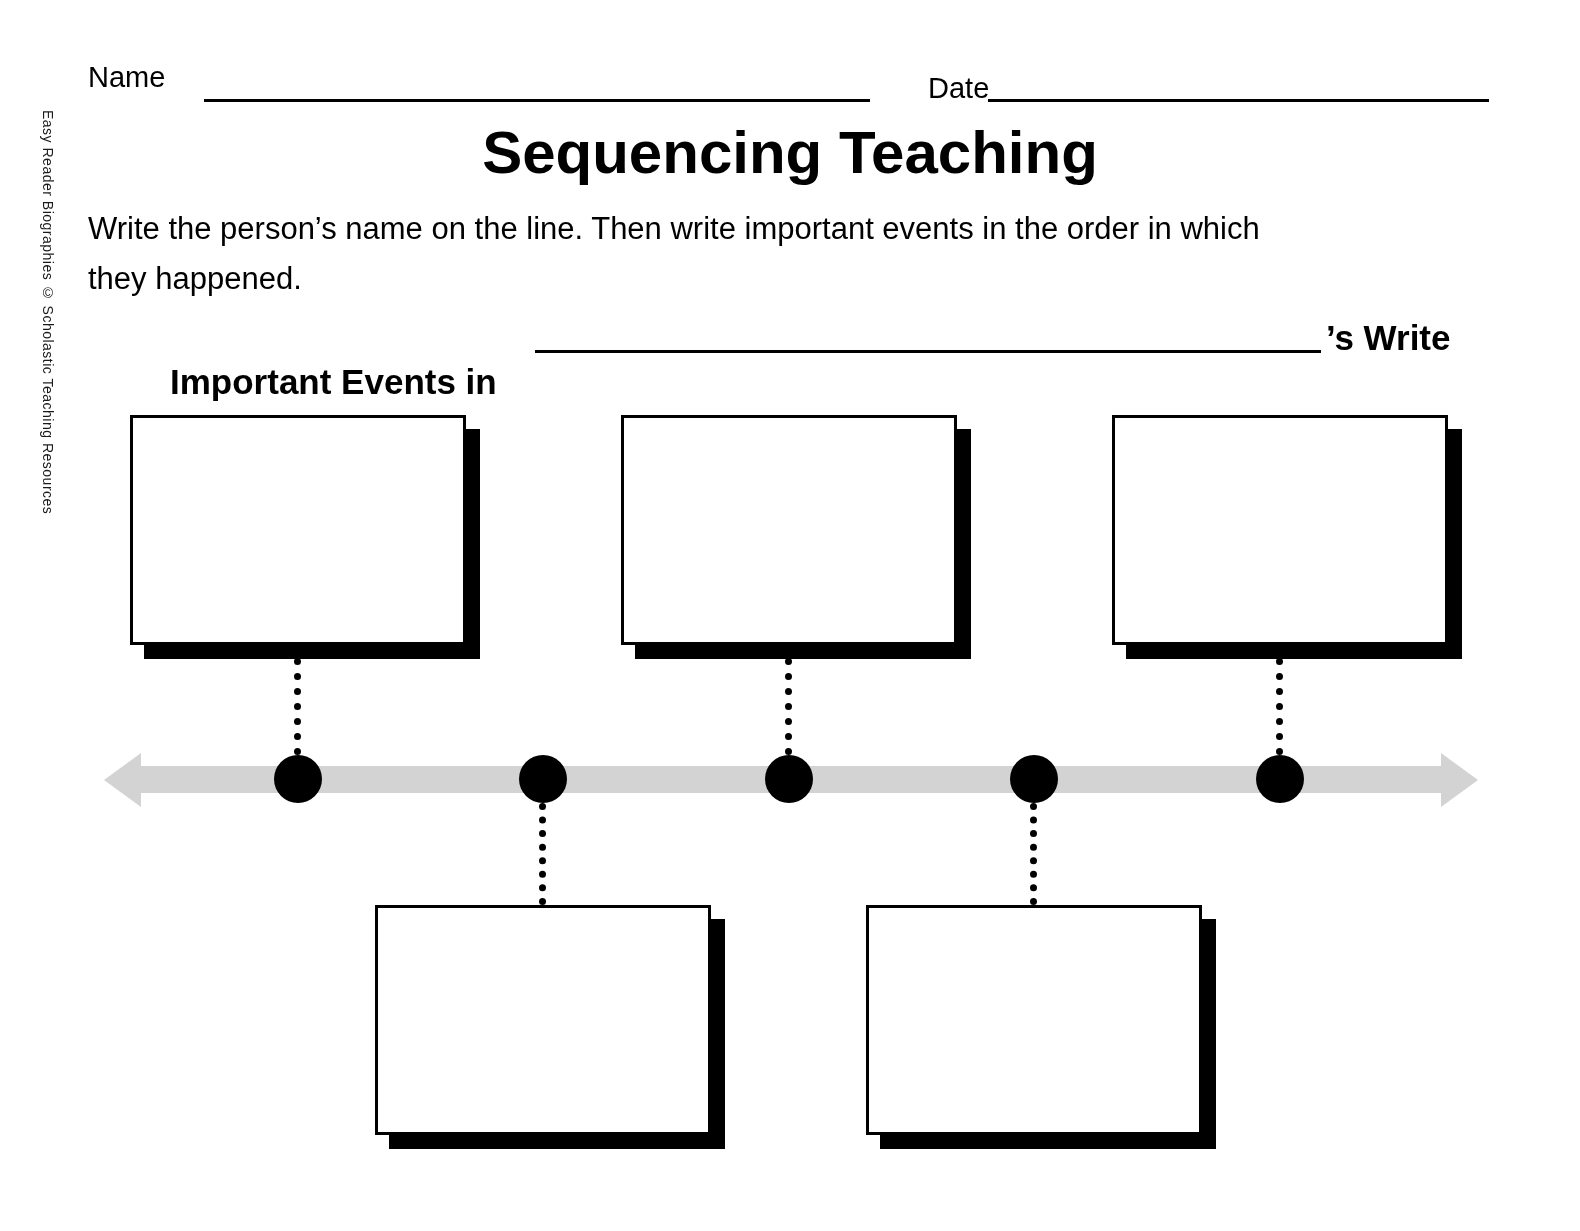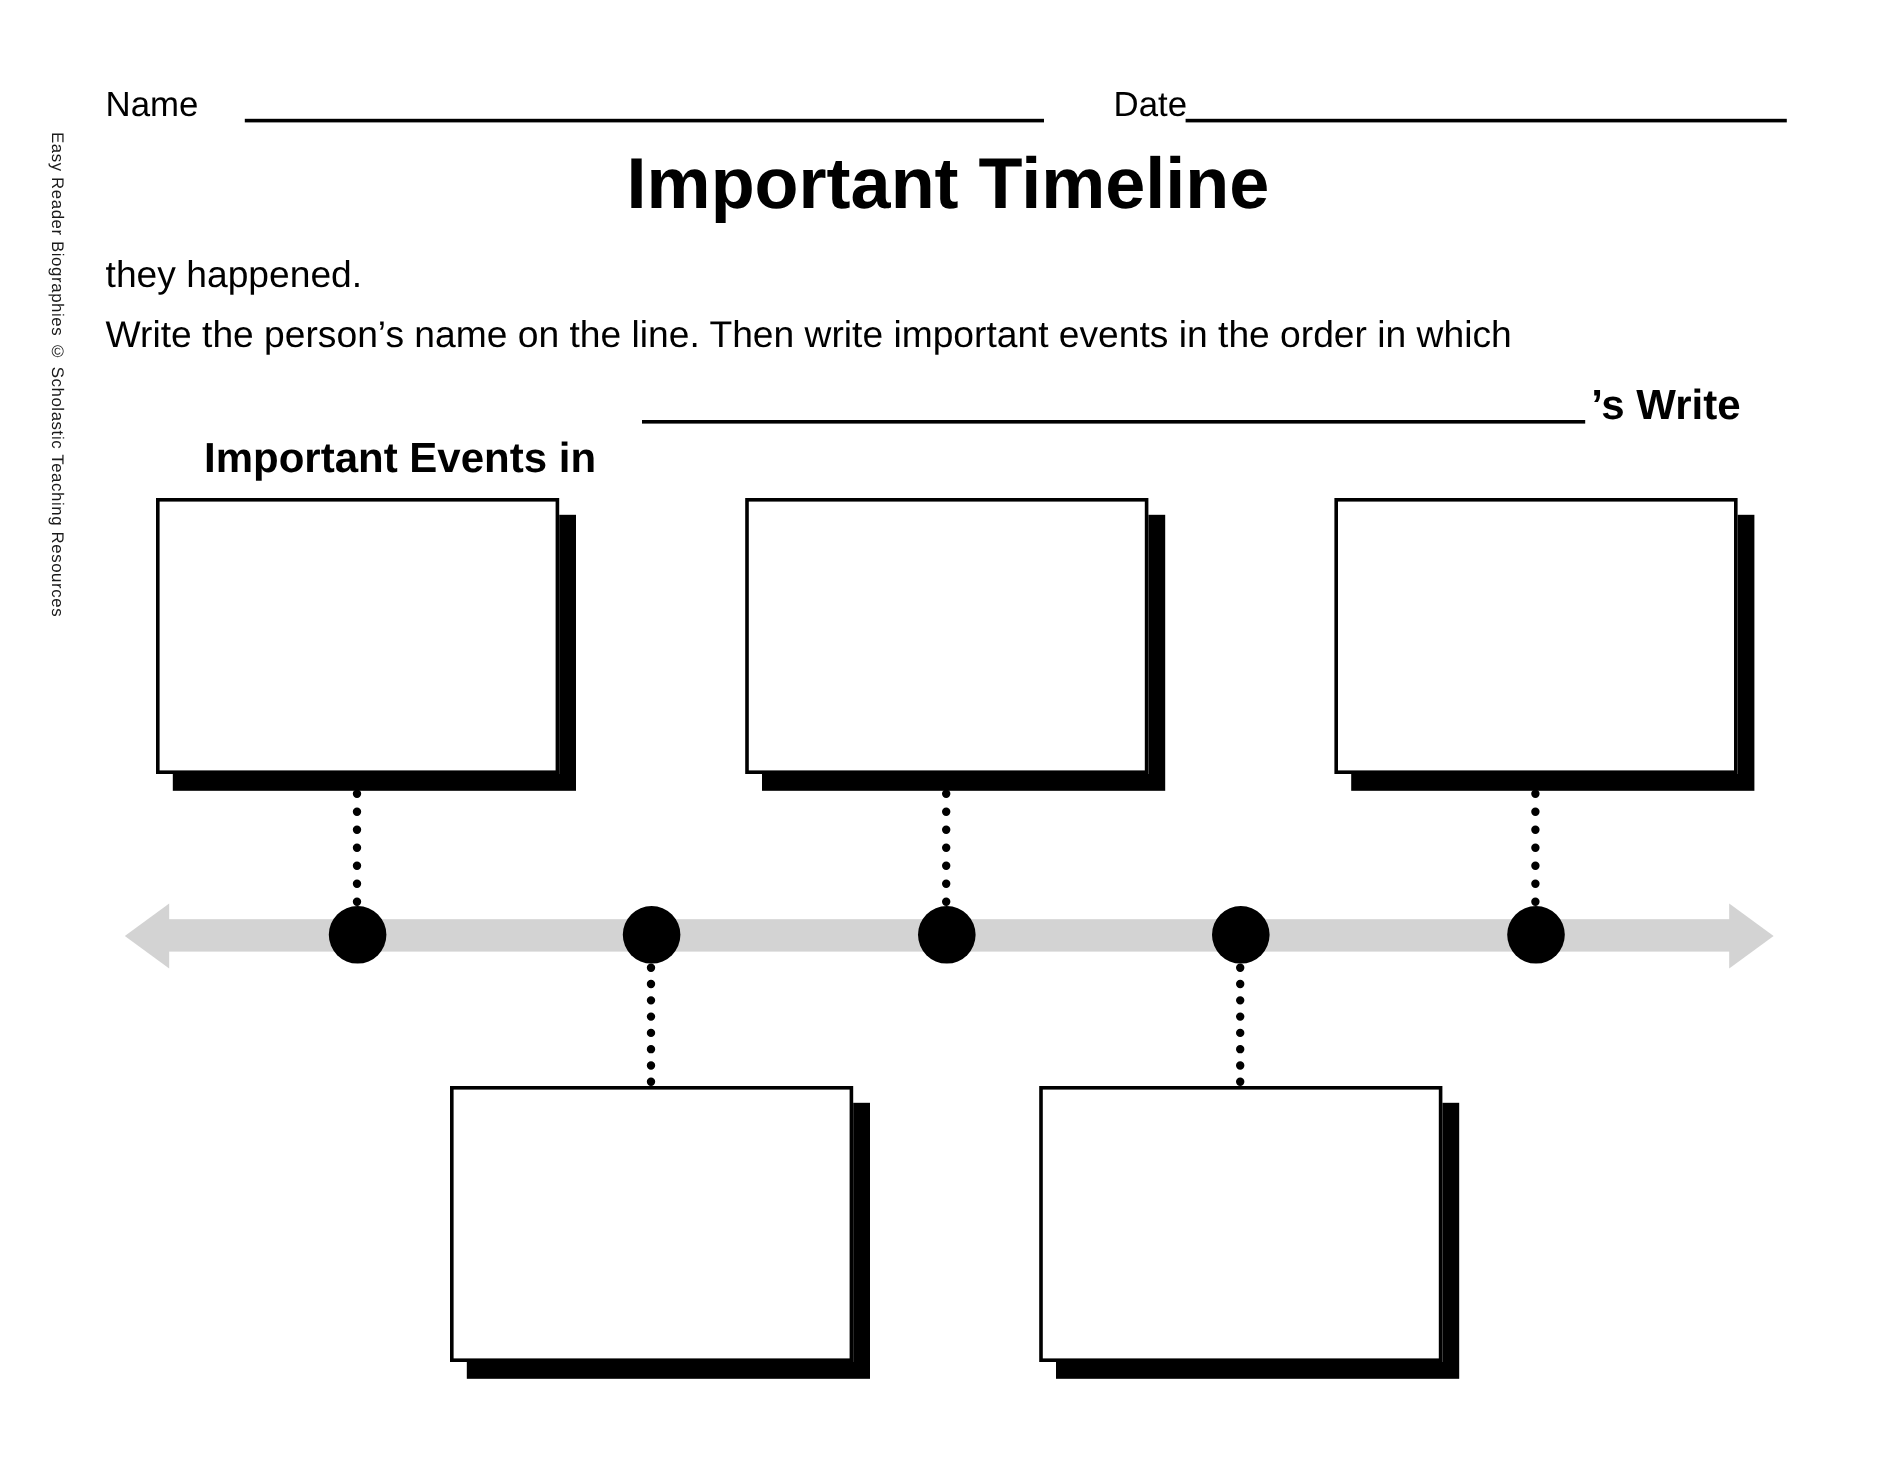--- a/index.html
+++ b/index.html
@@ -26,21 +26,21 @@
     color: #1a1a1a;
     white-space: nowrap;
   }
 
   
   .hdr-label {
     position: absolute;
     font-size: 29px;
     color: #000;
   }
-  .name-label { left: 88px; top: 72px; }
+  .name-label { left: 88px; top: 61px; }
   .date-label { left: 928px; top: 72px; }
 
   .write-line {
     position: absolute;
     border-bottom: 3px solid #000;
     height: 0;
   }
   .name-line { left: 204px; top: 99px; width: 666px; }
   .date-line { left: 988px; top: 99px; width: 501px; }
 
@@ -155,25 +155,25 @@
 <div class="page">
 
   <div class="credit">Easy Reader Biographies © Scholastic Teaching Resources</div>
 
   <span class="hdr-label name-label">Name</span>
   <div class="write-line name-line"></div>
 
   <span class="hdr-label date-label">Date</span>
   <div class="write-line date-line"></div>
 
-  <h1 class="title">Important Timeline</h1>
+  <h1 class="title">Sequencing Teaching</h1>
 
   <div class="instructions">
+    <div>Write the person’s name on the line. Then write important events in the order in which</div>
     <div>they happened.</div>
-    <div>Write the person’s name on the line. Then write important events in the order in which</div>
   </div>
 
   <span class="subtitle-prefix">Important Events in</span>
   <div class="write-line person-line"></div>
   <span class="subtitle-suffix">’s Write</span>
 
   <div class="connector conn-top conn-1"></div>
   <div class="connector conn-top conn-3"></div>
   <div class="connector conn-top conn-5"></div>
   <div class="connector conn-bottom conn-2"></div>

